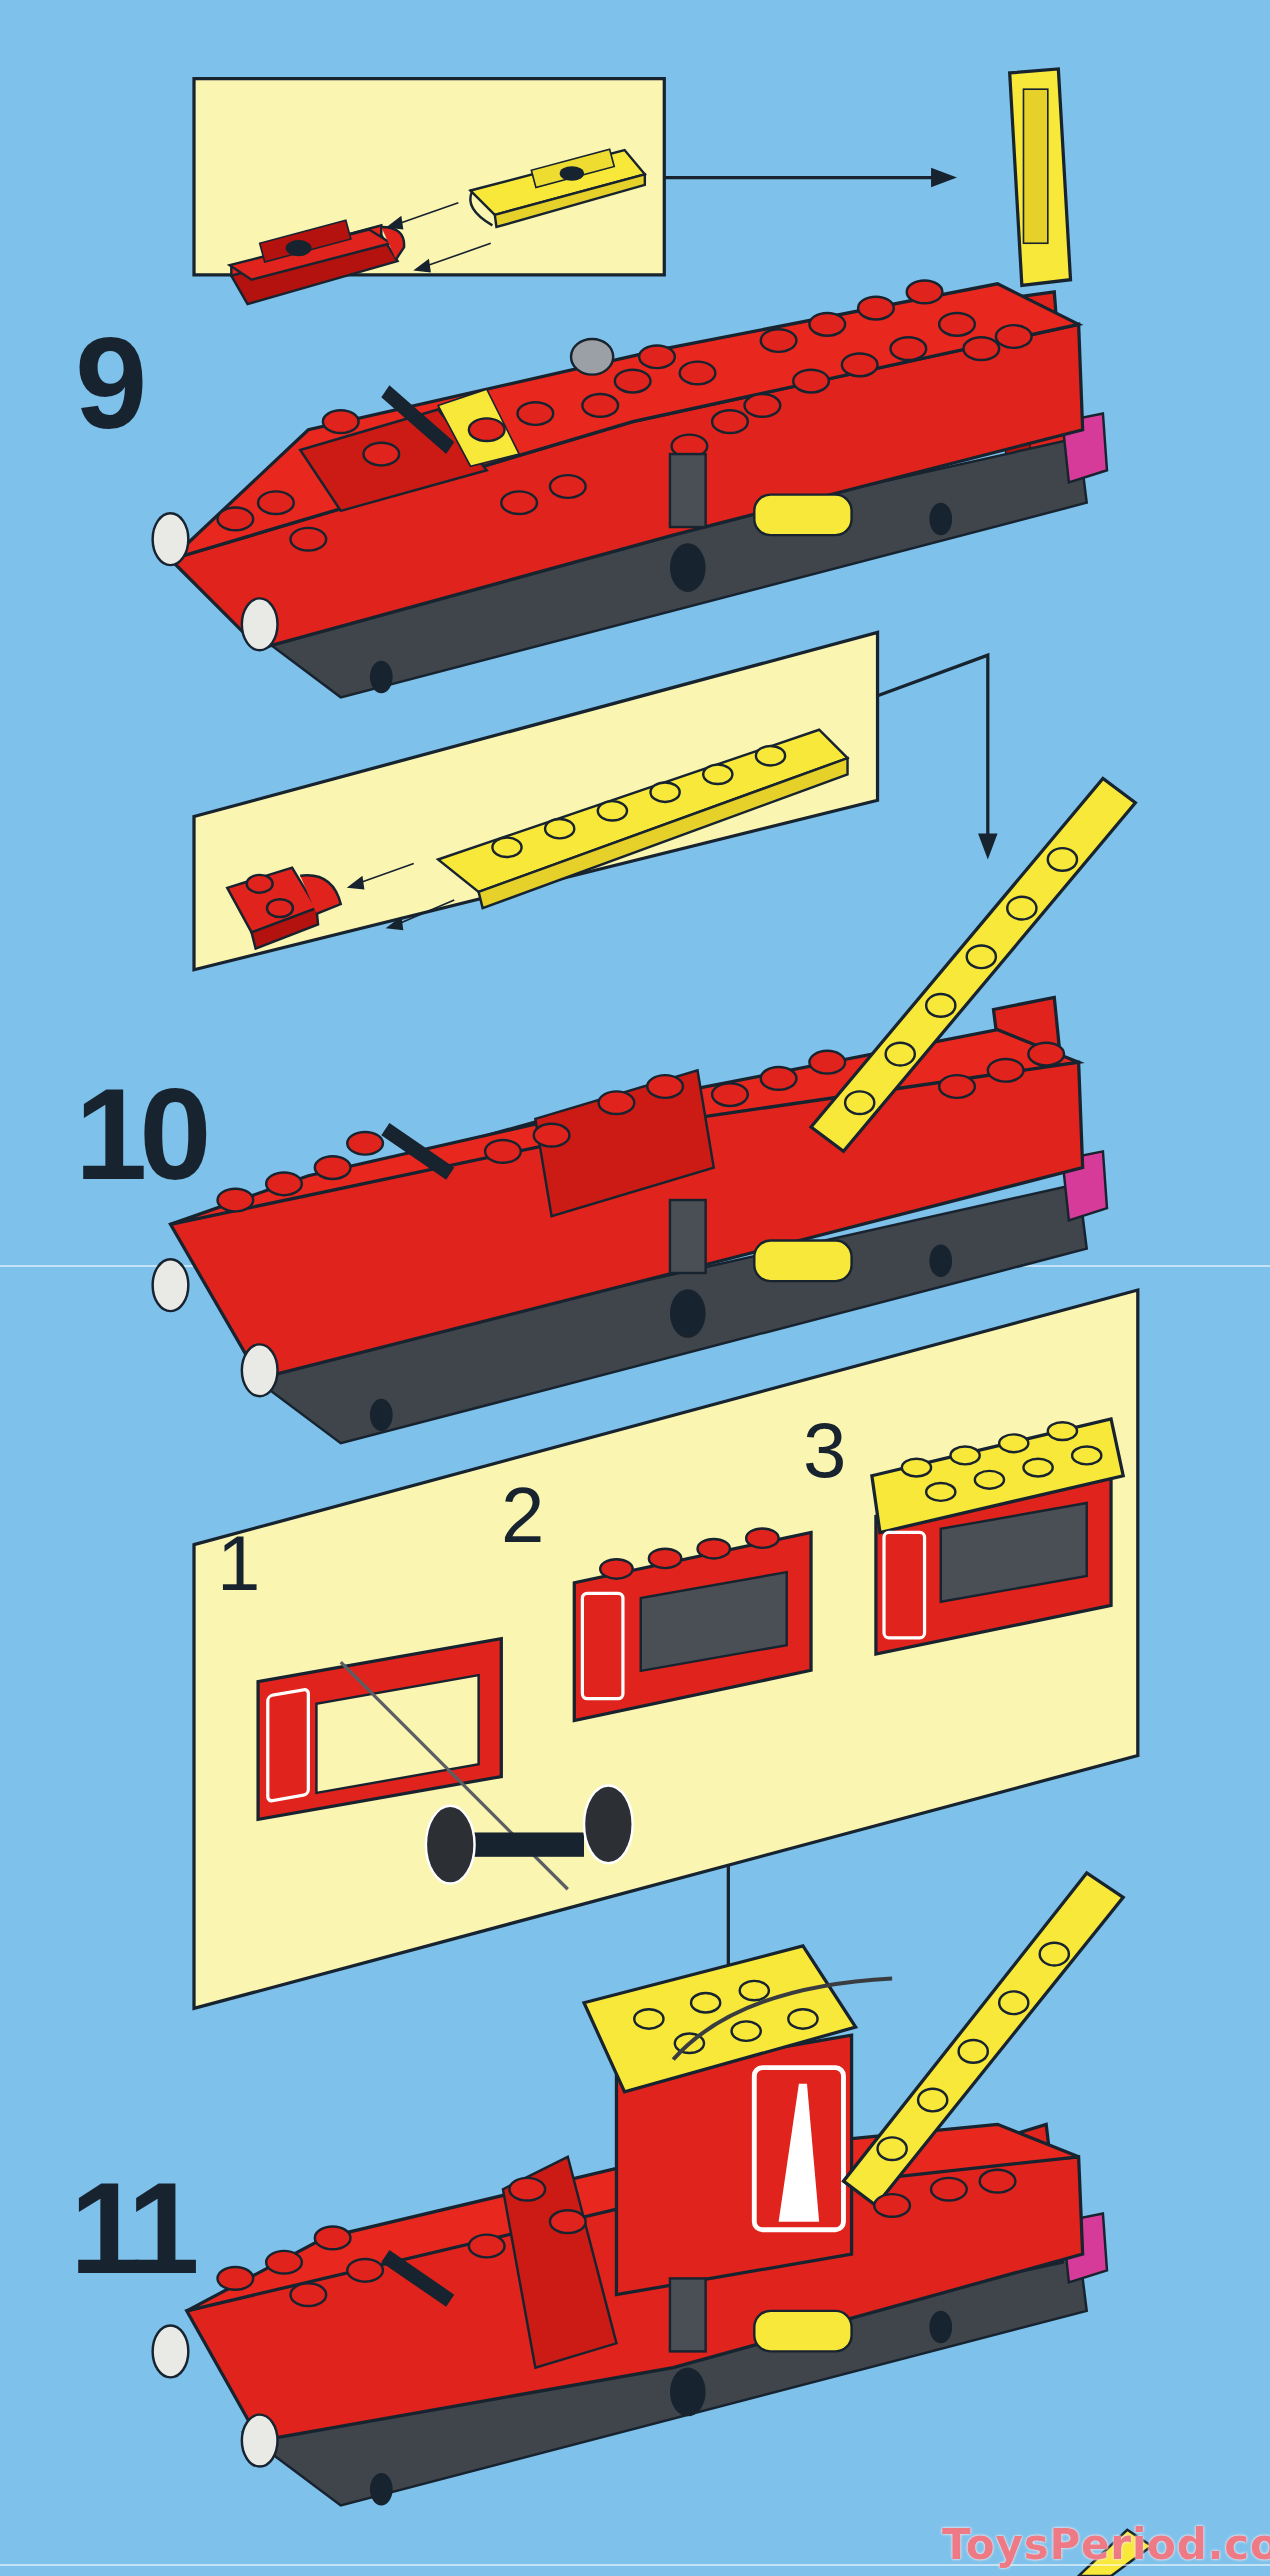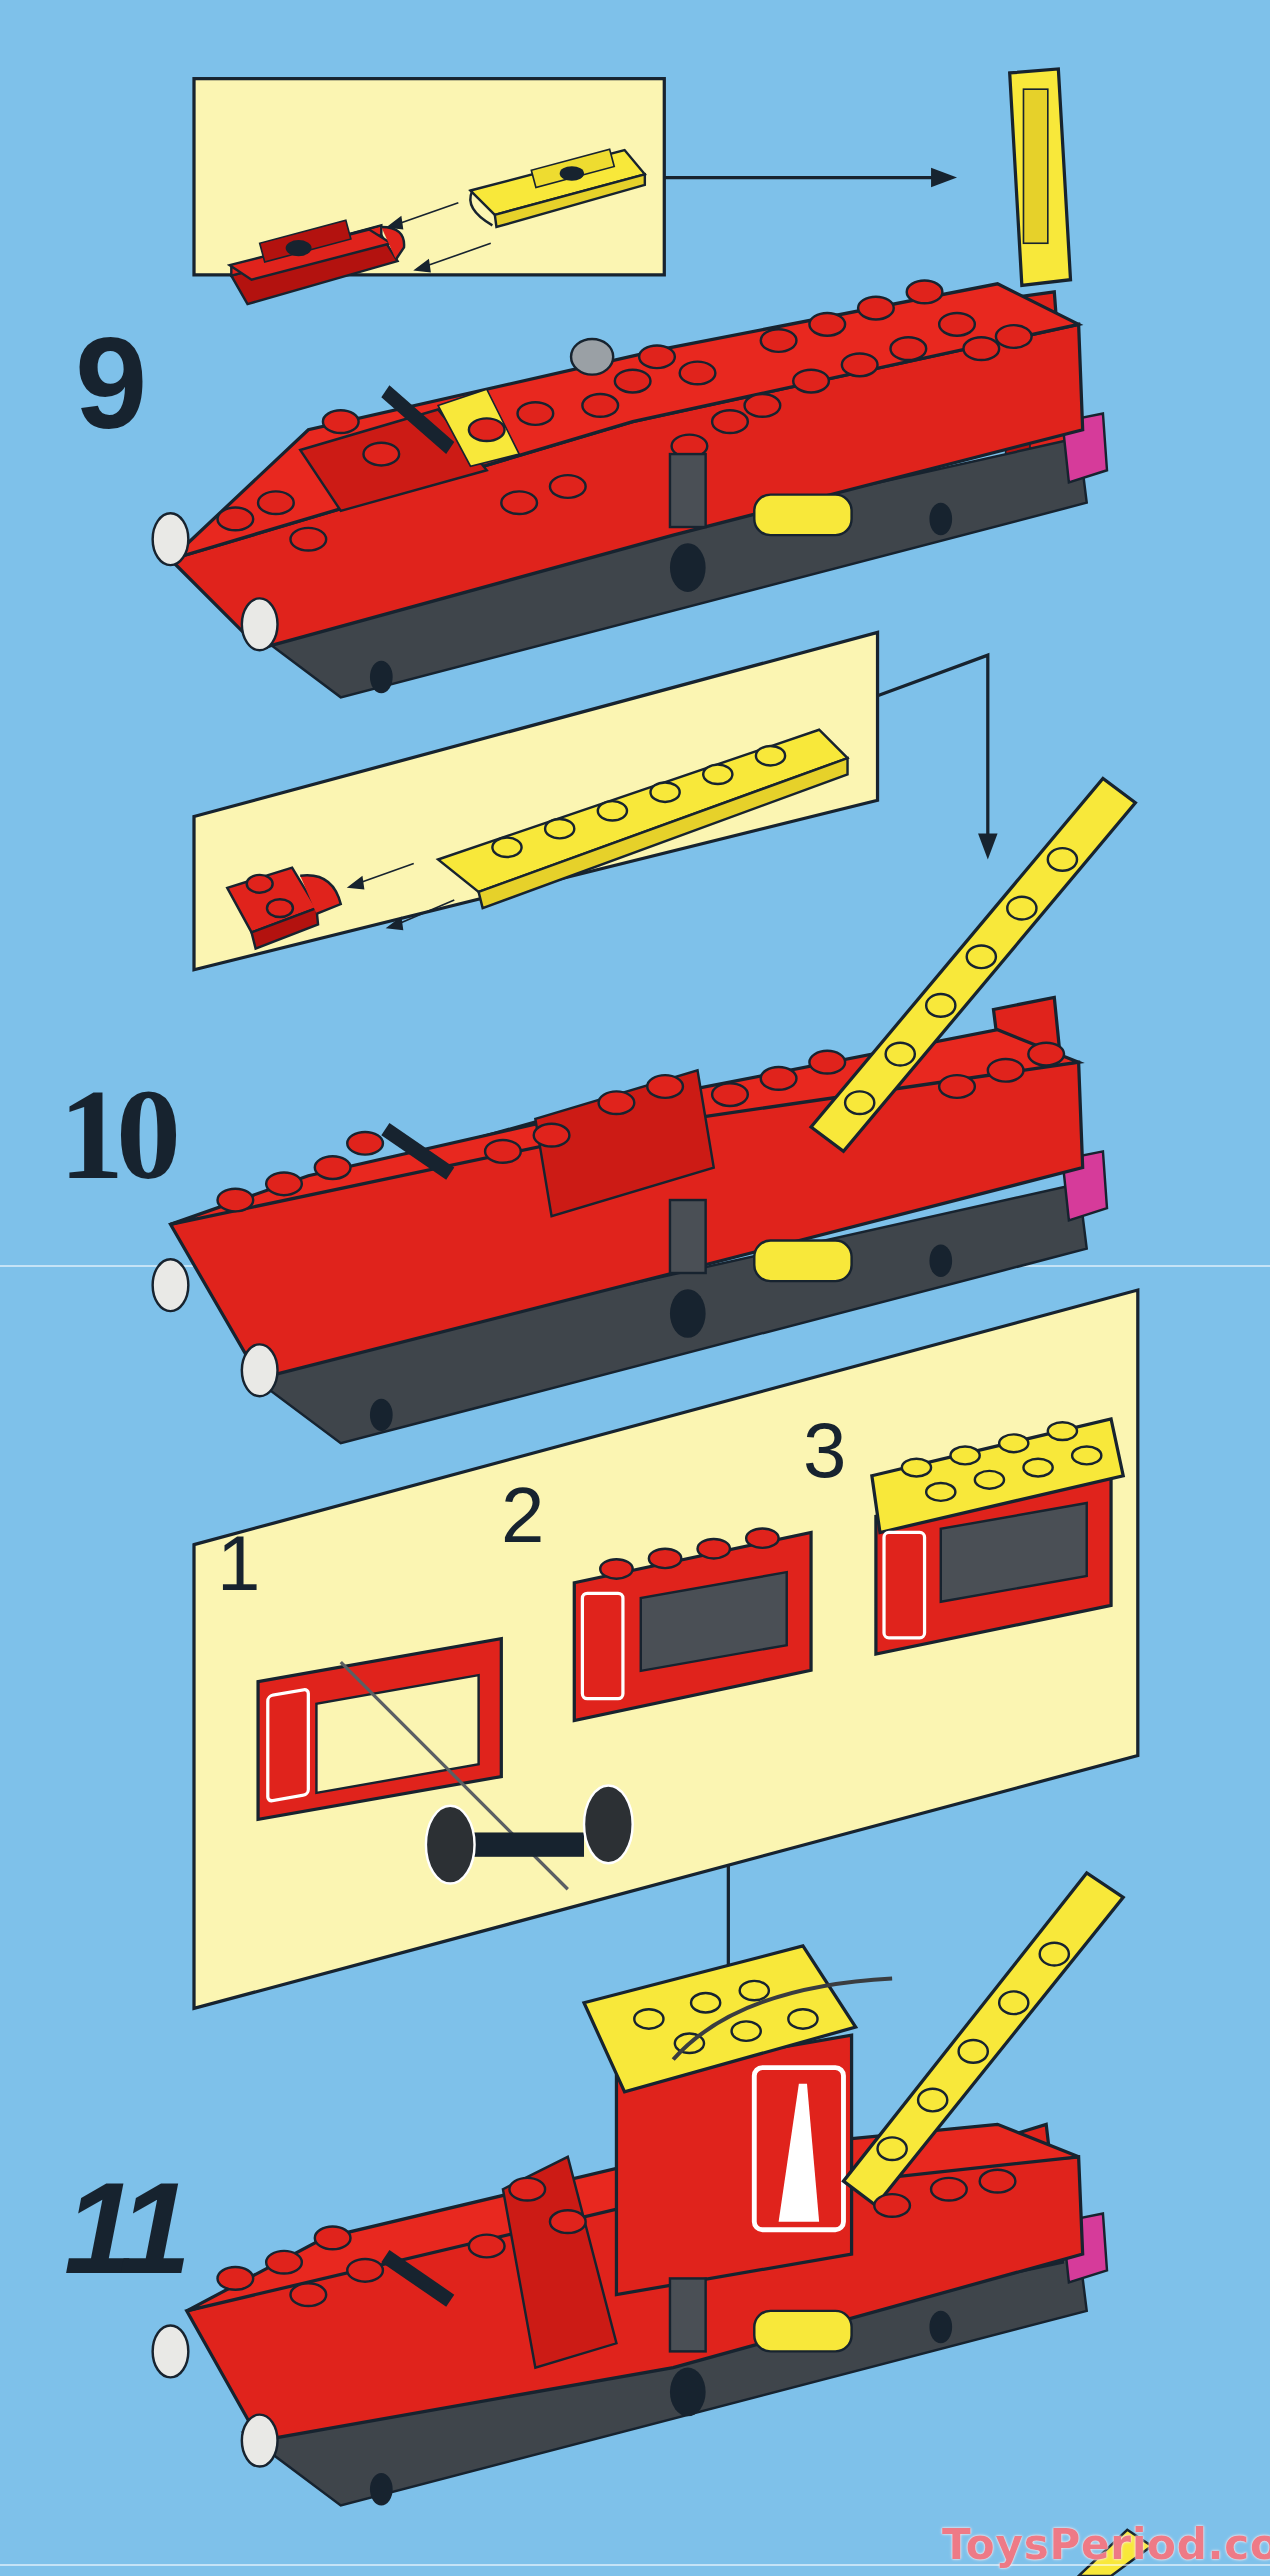--- a/index.html
+++ b/index.html
@@ -110,21 +110,21 @@
       <rect x="930" y="610" width="120" height="50" rx="20" fill="#f8e83a" stroke="#17232f" stroke-width="3"></rect>
 
       <ellipse cx="210" cy="665" rx="22" ry="32" fill="#e9e9e6" stroke="#17232f" stroke-width="3"></ellipse>
       <ellipse cx="320" cy="770" rx="22" ry="32" fill="#e9e9e6" stroke="#17232f" stroke-width="3"></ellipse>
 
       <ellipse cx="470" cy="835" rx="14" ry="20" fill="#17232f"></ellipse>
       <ellipse cx="1160" cy="640" rx="14" ry="20" fill="#17232f"></ellipse>
     </g>
   </svg>
 
-  <div class="step-number" style="left:59px; top:1069px;font-family:Liberation Serif, serif;">10</div>
+  <div class="step-number" style="left:75px; top:1069px;">10</div>
 
   <svg class="layer" width="1271" height="2576" viewBox="0 0 1567 3177">
     <g>
       <polygon points="239,1007 1082,780 1082,987 239,1196" fill="#fbf5b2" stroke="#17232f" stroke-width="4"></polygon>
 
       <g>
         <polygon points="280,1095 360,1070 390,1120 310,1150" fill="#e0231c" stroke="#17232f" stroke-width="3"></polygon>
         <polygon points="310,1150 390,1120 392,1140 315,1170" fill="#b3120f" stroke="#17232f" stroke-width="3"></polygon>
         <ellipse cx="320" cy="1090" rx="16" ry="11" fill="#e0231c" stroke="#17232f" stroke-width="3"></ellipse>
         <ellipse cx="345" cy="1120" rx="16" ry="11" fill="#e0231c" stroke="#17232f" stroke-width="3"></ellipse>
@@ -301,19 +301,19 @@
       <ellipse cx="1160" cy="2870" rx="14" ry="20" fill="#17232f"></ellipse>
 
       <polygon points="1330,3177 1390,3120 1420,3140 1370,3177" fill="#f8e83a" stroke="#17232f" stroke-width="3"></polygon>
     </g>
   </svg>
 
   <div class="substep-number" style="left:217px; top:1524px;">1</div>
   <div class="substep-number" style="left:501px; top:1476px;">2</div>
   <div class="substep-number" style="left:803px; top:1411px;">3</div>
 
-  <div class="step-number" style="left:64px; top:2163px;font-style:italic;">11</div>
+  <div class="step-number" style="left:70px; top:2163px;">11</div>
 
   <div class="fold" style="top:2564px;"></div>
 
   <div class="watermark">ToysPeriod.com</div>
 </div>
 
 
 </body></html>

